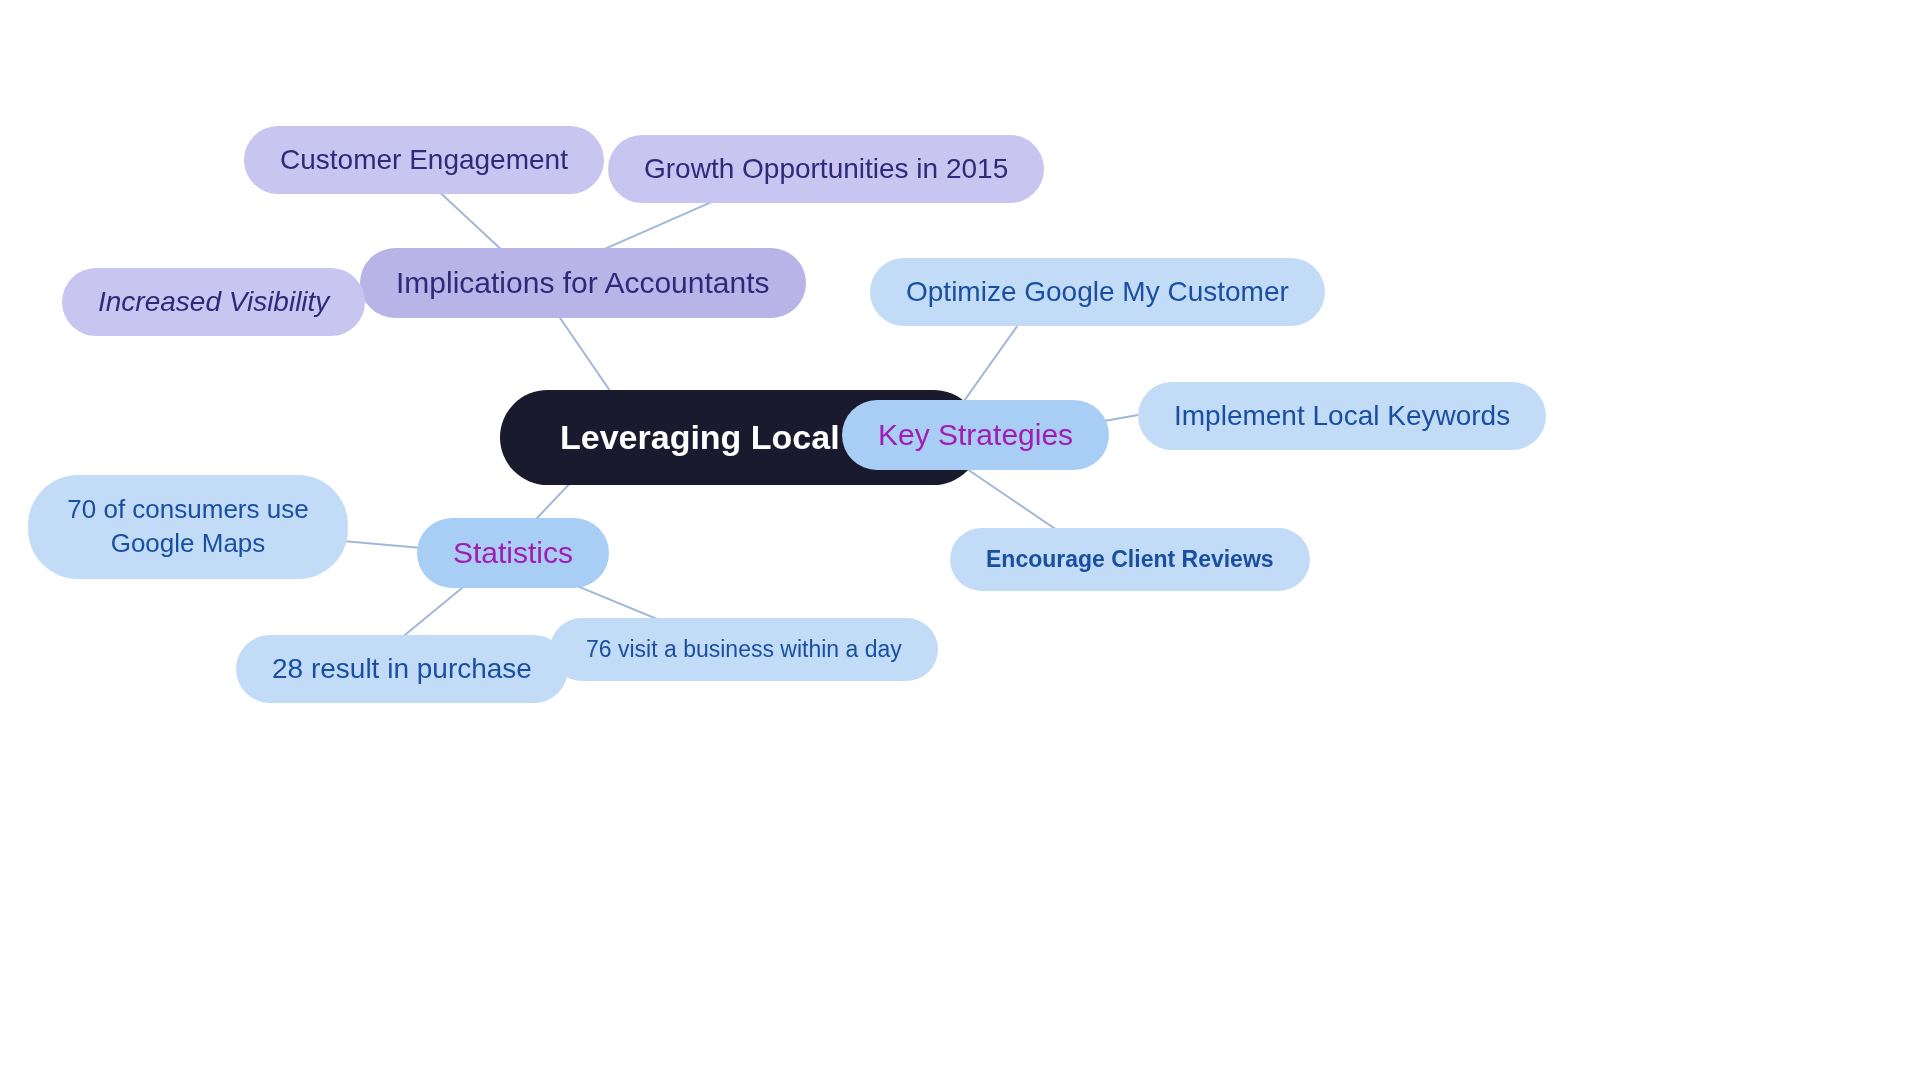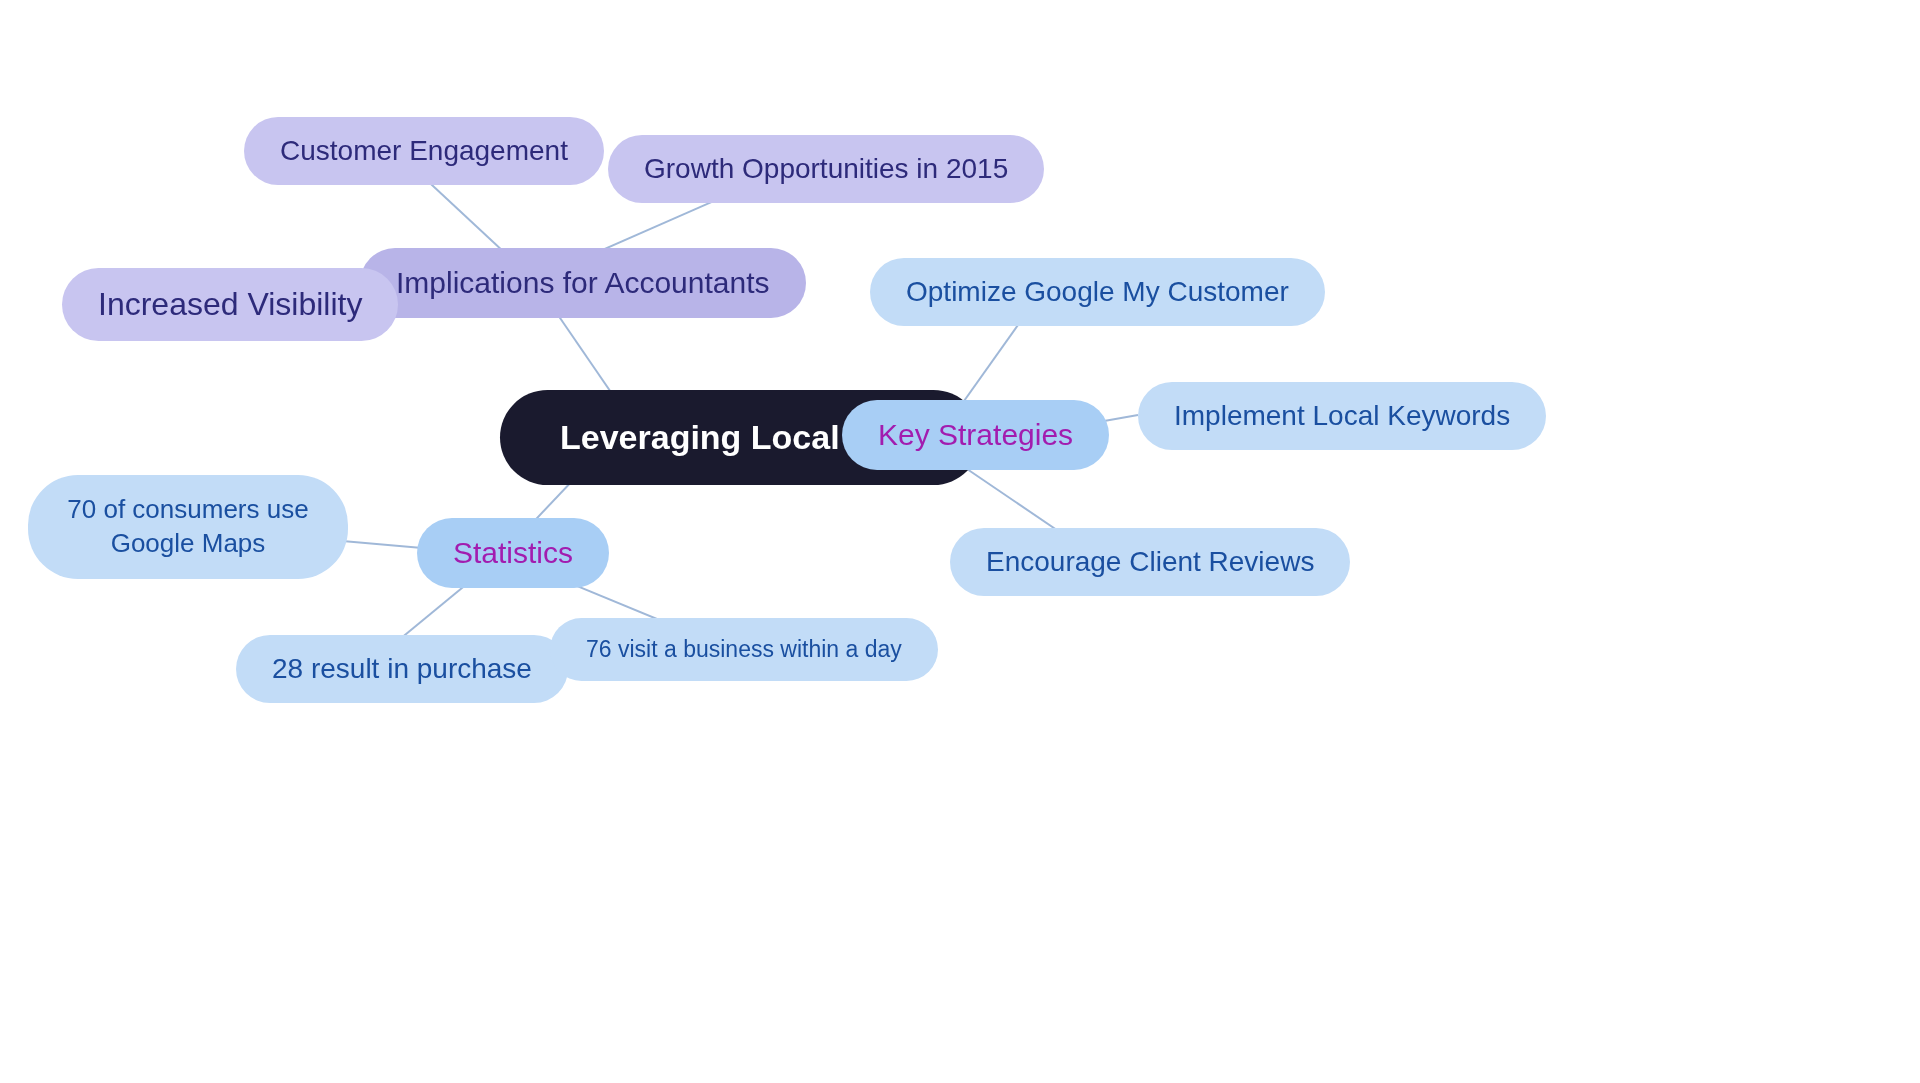--- a/index.html
+++ b/index.html
@@ -82,33 +82,33 @@
 
   <line x1="1042" y1="432" x2="1138" y2="415" stroke="#a0b8d8" stroke-width="2"></line>
 
   <line x1="942" y1="452" x2="1101" y2="560" stroke="#a0b8d8" stroke-width="2"></line>
 </svg>
 
 <div class="node node-center" style="left: 500px; top: 390px; transform: none;">Leveraging Local SEO</div>
 
 <div class="node node-purple-dark" style="left: 360px; top: 248px; font-size: 30px;">Implications for Accountants</div>
 
-<div class="node node-purple" style="left: 244px; top: 117px; font-size: 28px;">Customer Engagement</div>
+<div class="node node-purple" style="left: 244px; top: 126px; font-size: 28px;">Customer Engagement</div>
 
 <div class="node node-purple" style="left: 608px; top: 135px; font-size: 28px;">Growth Opportunities in 2015</div>
 
-<div class="node node-purple" style="left: 62px; top: 268px; font-size: 32px;">Increased Visibility</div>
+<div class="node node-purple" style="left: 62px; top: 268px; font-size: 28px; font-style: italic;">Increased Visibility</div>
 
 <div class="node node-blue-med" style="left: 417px; top: 518px; font-size: 30px;">Statistics</div>
 
 <div class="node node-blue" style="left: 28px; top: 475px; font-size: 26px; max-width: 320px; line-height: 1.3;">70 of consumers use Google Maps</div>
 
 <div class="node node-blue" style="left: 236px; top: 635px; font-size: 28px;">28 result in purchase</div>
 
 <div class="node node-blue" style="left: 550px; top: 618px; font-size: 23px;">76 visit a business within a day</div>
 
 <div class="node node-blue-med" style="left: 842px; top: 400px; font-size: 30px;">Key Strategies</div>
 
 <div class="node node-blue" style="left: 870px; top: 258px; font-size: 28px;">Optimize Google My Customer</div>
 
 <div class="node node-blue" style="left: 1138px; top: 382px; font-size: 28px;">Implement Local Keywords</div>
 
-<div class="node node-blue" style="left: 950px; top: 528px; font-size: 28px;">Encourage Client Reviews</div>
+<div class="node node-blue" style="left: 950px; top: 528px; font-size: 23px; font-weight: bold;">Encourage Client Reviews</div>
 
 </body></html>

